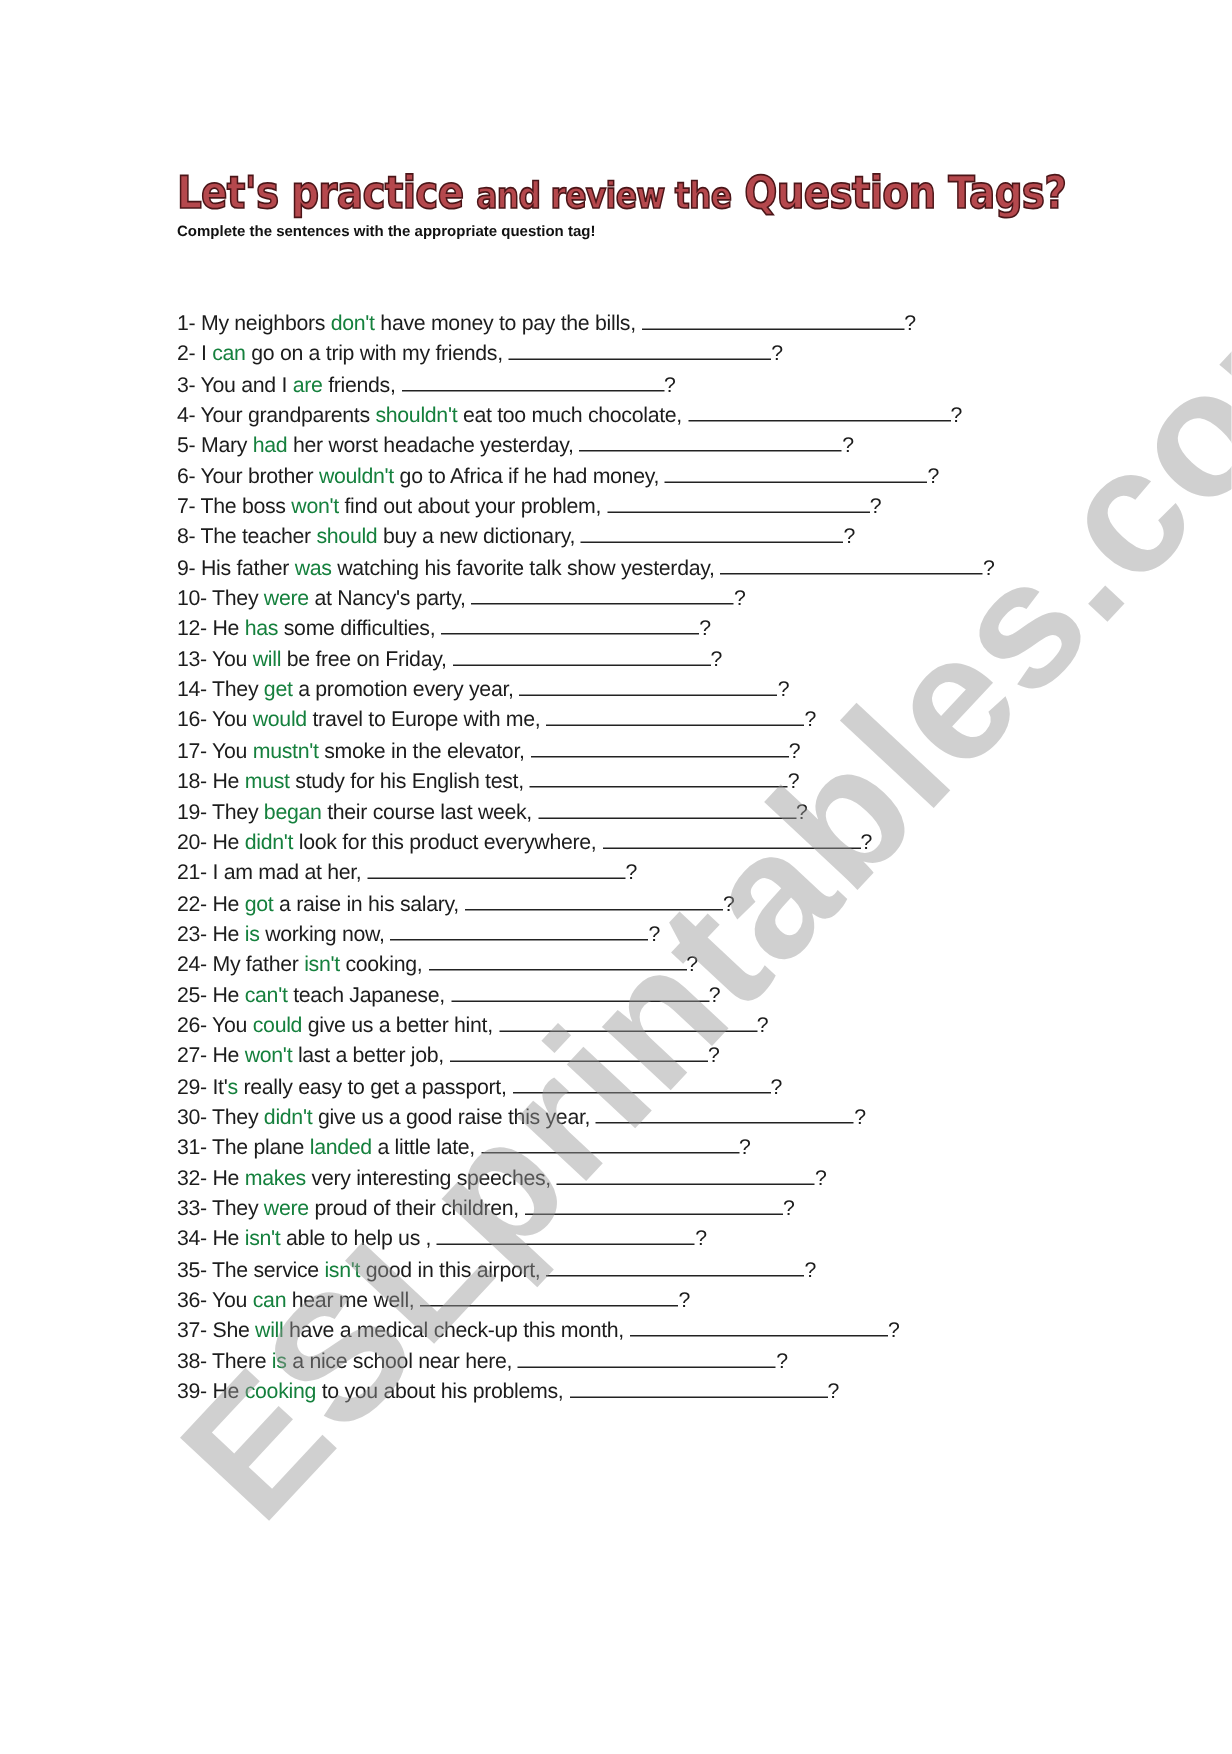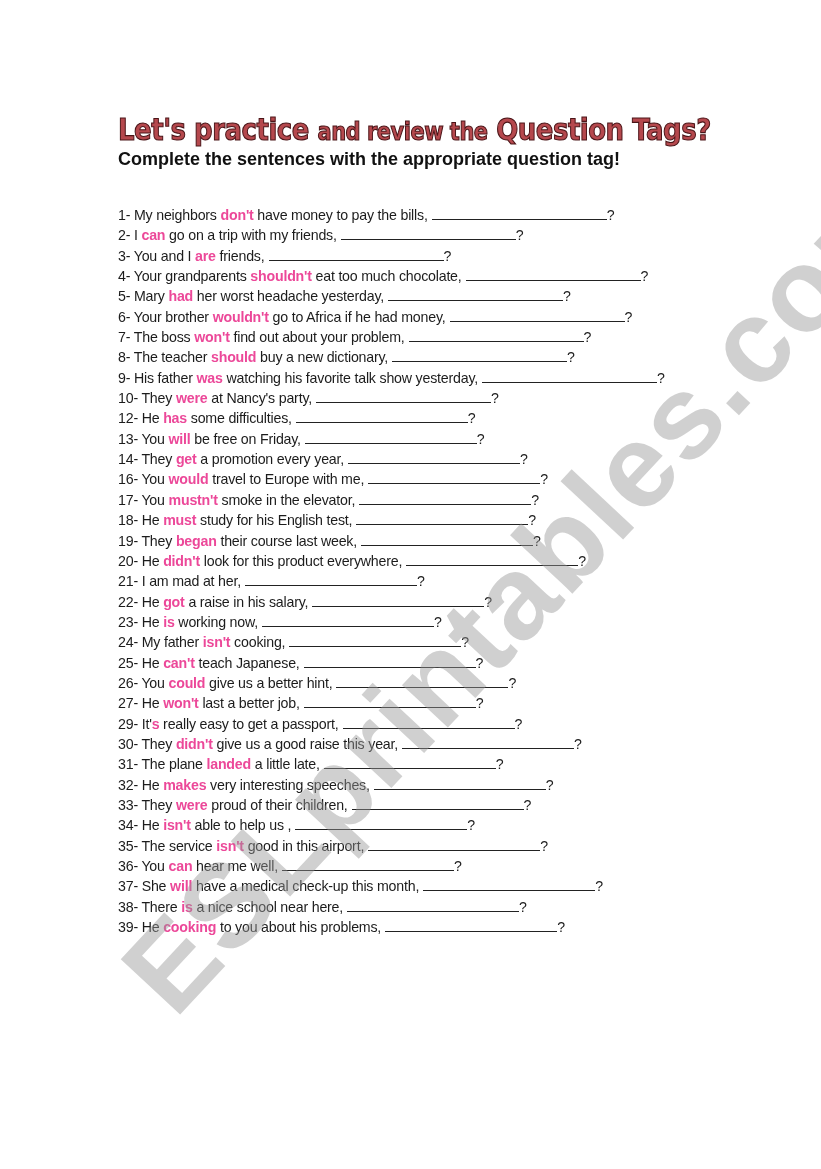--- a/index.html
+++ b/index.html
@@ -12,28 +12,28 @@
       position: absolute; left: 118px; top: 96px; width: 600px;
       font-family: "DejaVu Sans", sans-serif; font-weight: bold; font-size: 26px;
       letter-spacing: -0.5px; color: #b5484d;
       -webkit-text-stroke: 1px #4a1518;
       transform: scaleY(1.15); transform-origin: left top;
       white-space: nowrap;
     }
     .title .small { font-size: 21px; }
     .subtitle {
       position: absolute; left: 118px; top: 133px;
-      font-weight: bold; font-size: 18px; color: #111;
+      font-weight: bold; font-size: 10px; color: #111;
     }
     .list { position: absolute; left: 118px; top: 189px; margin: 0; padding: 0; list-style: none; }
     .item {
       height: 20.35px; line-height: 20px; font-size: 14.2px; white-space: nowrap;
       color: #1c1c1c; letter-spacing: -0.2px;
     }
-    .item b { font-weight: bold; color: #ec4899; }
+    .item b { font-weight: normal; color: #15803d; }
     .blank {
       display: inline-block; border-bottom: 1px solid #222; height: 14px; vertical-align: baseline;
       margin-left: 4px;
     }
     .watermark {
       position: absolute; left: 60px; top: 580px; width: 900px;
       font-family: "Liberation Sans", sans-serif; font-weight: bold; font-size: 118px;
       color: rgba(150,150,150,0.45); transform: rotate(-47deg); transform-origin: left top;
       white-space: nowrap; pointer-events: none; letter-spacing: 2px;
       left: 95px; top: 930px;

